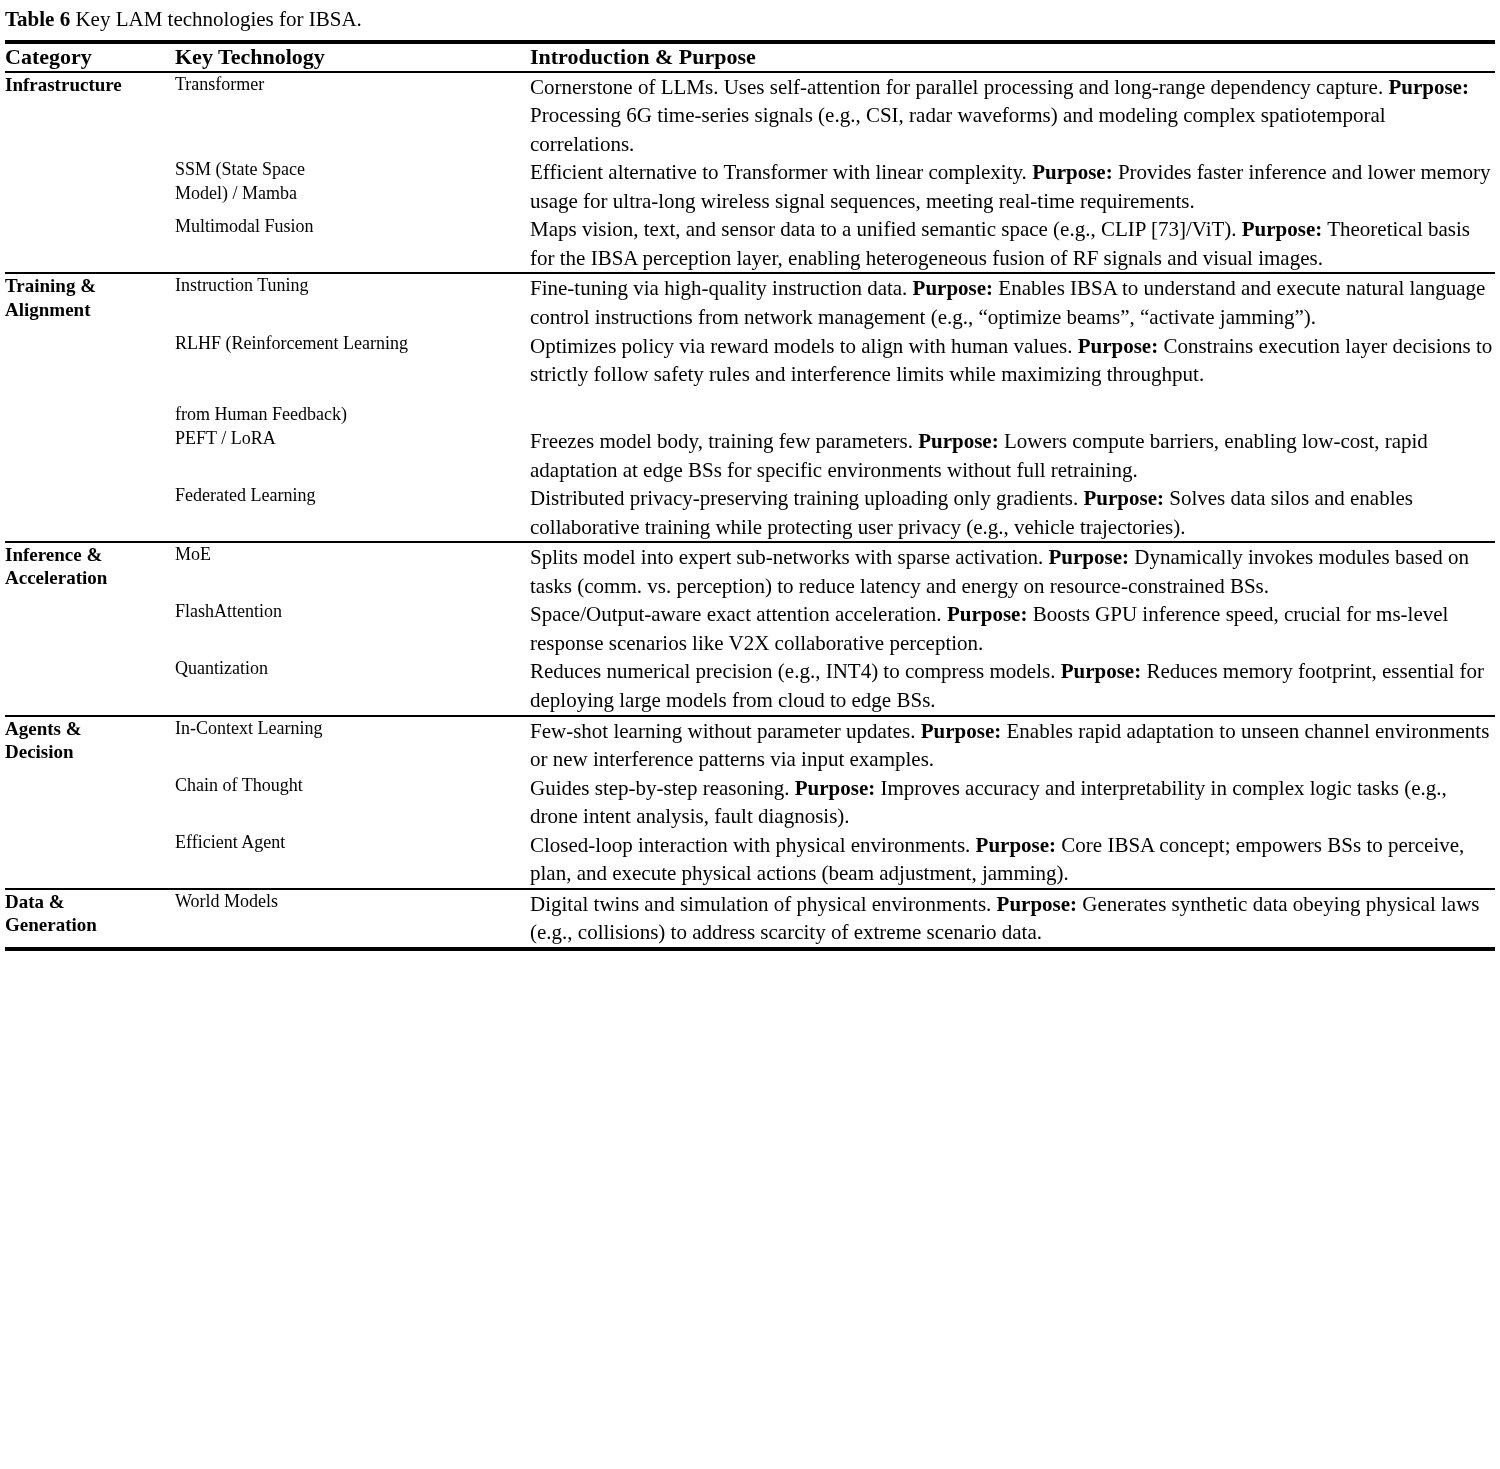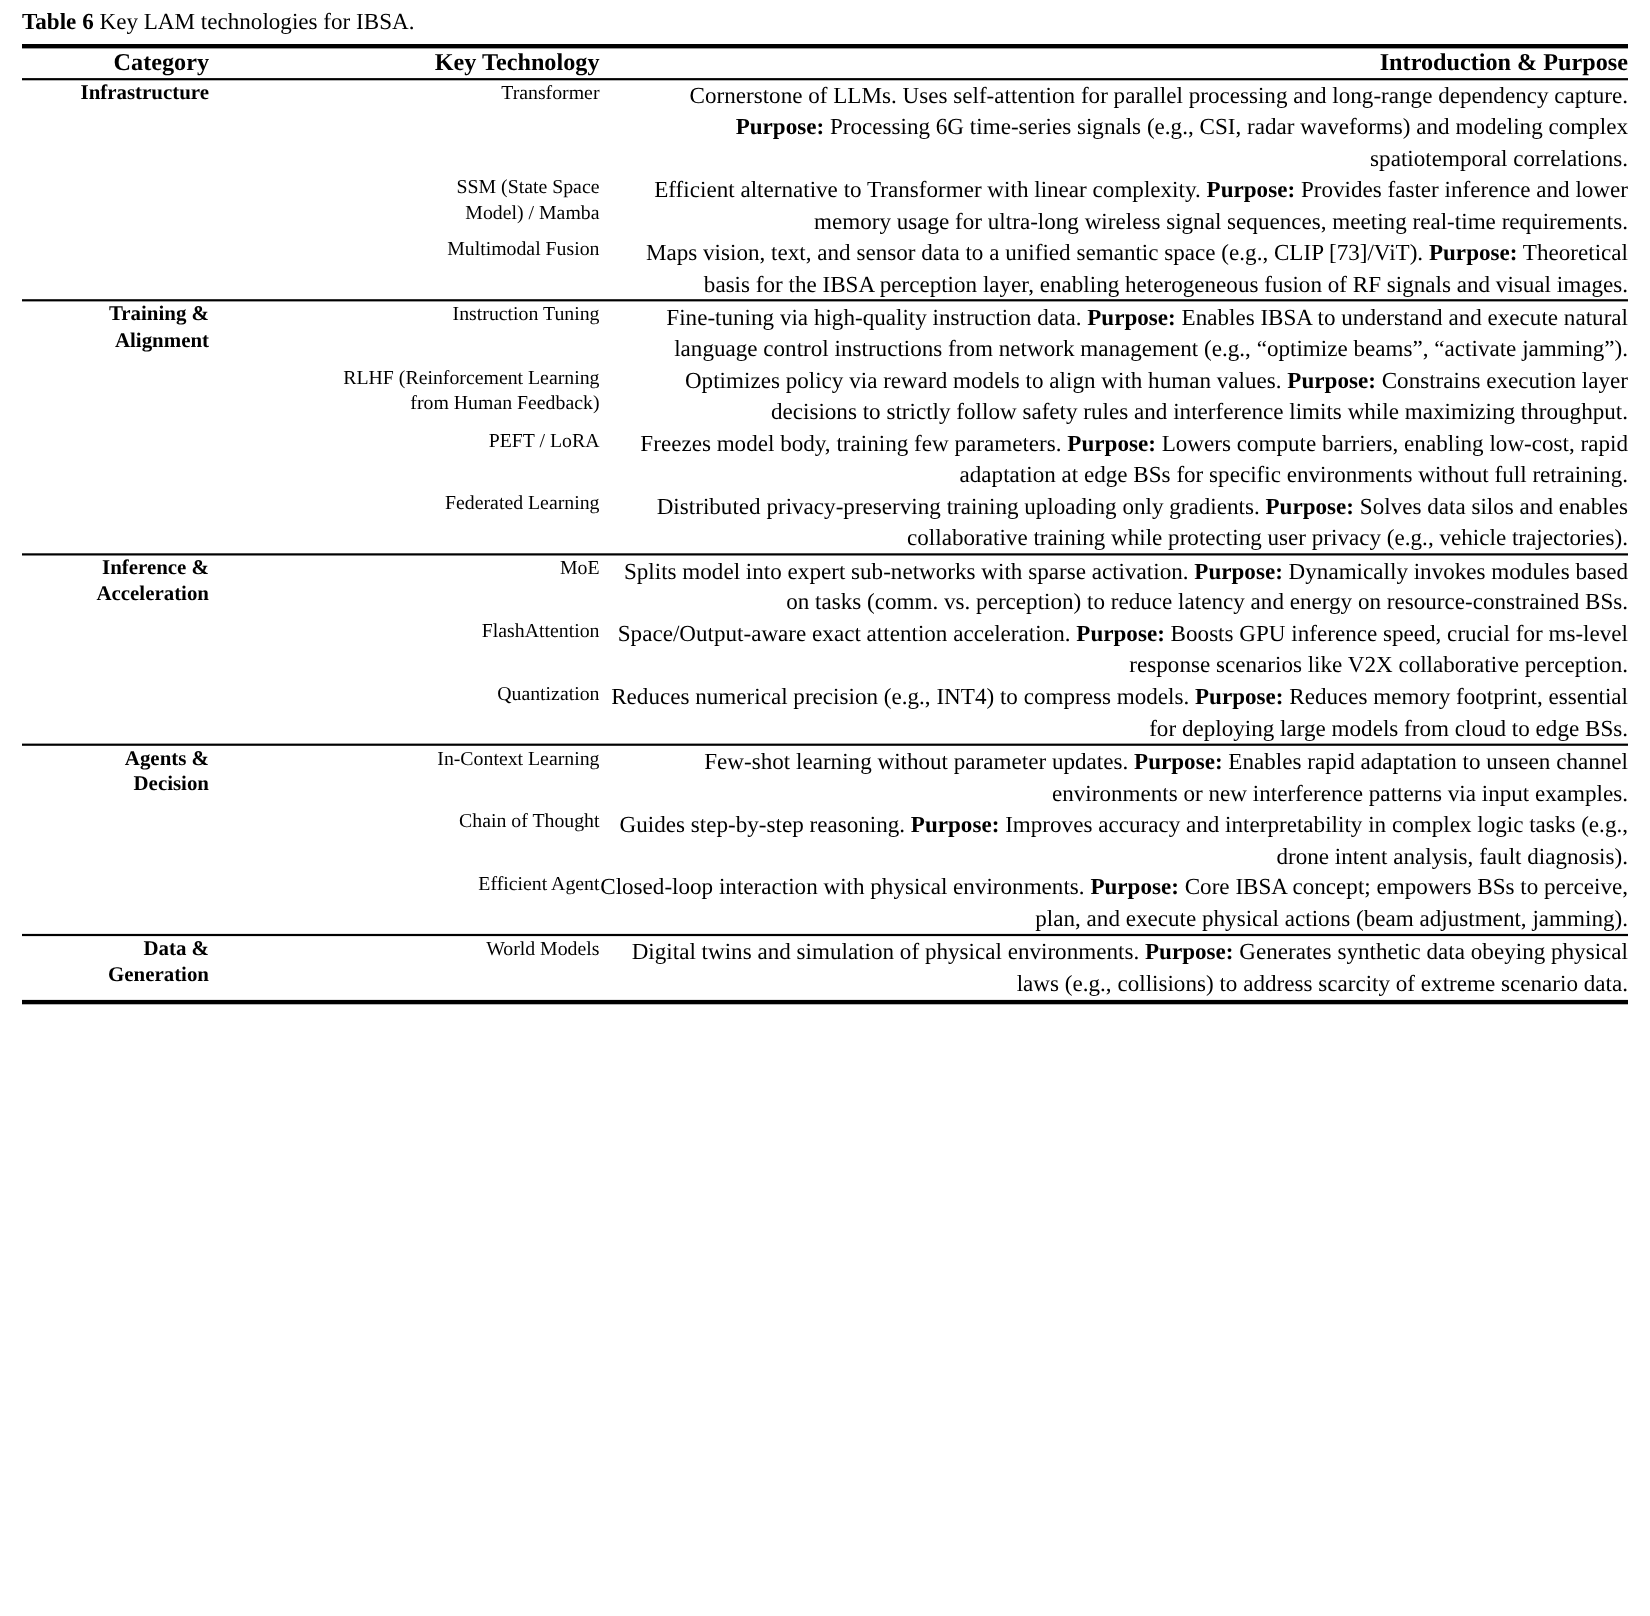--- a/index.html
+++ b/index.html
@@ -12,21 +12,21 @@
     height: 1469px;
     font-family: "Liberation Serif", "DejaVu Serif", serif;
     color: #000000;
     overflow: hidden;
   }
 
   .table-wrap {
     position: relative;
     width: 1500px;
     box-sizing: border-box;
-    padding: 0 20px;
+    padding: 0 5px;
   }
 
   
   .caption {
     font-size: 21px;
     line-height: 1.25;
     padding: 6px 0 8px 0;
     white-space: nowrap;
   }
   .caption .cap-label {
@@ -50,21 +50,21 @@
     table-layout: fixed;
   }
   table.tbl col.c-cat   { width: 170px; }
   table.tbl col.c-tech  { width: 355px; }
   table.tbl col.c-desc  { width: auto;  }
 
   table.tbl th, table.tbl td {
     padding: 0;
     margin: 0;
     vertical-align: top;
-    text-align: right;
+    text-align: left;
   }
 
   
   .hdr th {
     font-size: 22px;
     font-weight: bold;
     padding: 13px 0 13px 0;
     line-height: 1.2;
     white-space: nowrap;
   }
@@ -91,21 +91,21 @@
     text-justify: inter-word;
     hyphens: manual;
     vertical-align: top;
   }
   .desc-cell b { font-weight: bold; margin-top: 16px; }
 
   
   .tech-cell.overflow {
     white-space: nowrap;
   }
-  .tech-cell.overflow .l2 { display: block; }
+  .tech-cell.overflow .l2 { display: block; margin-top: 48px; }
 
   
   tr.sep > td {
     padding: 0;
     height: 0;
   }
   tr.sep > td .sepline {
     border-top: 2px solid #000;
     height: 0;
     font-size: 0;

